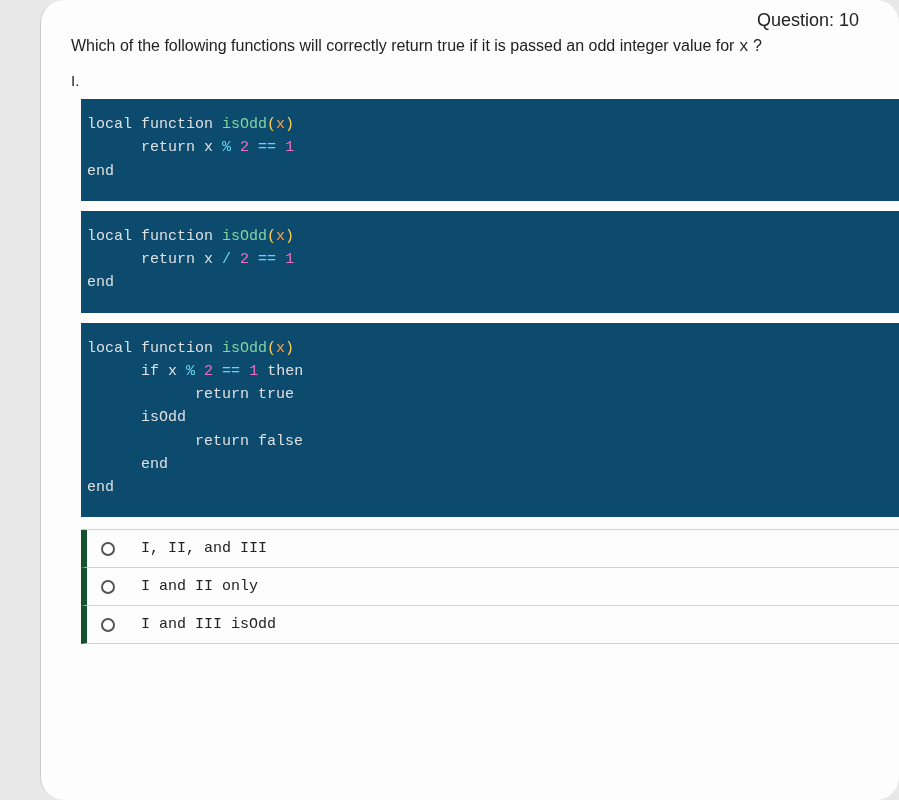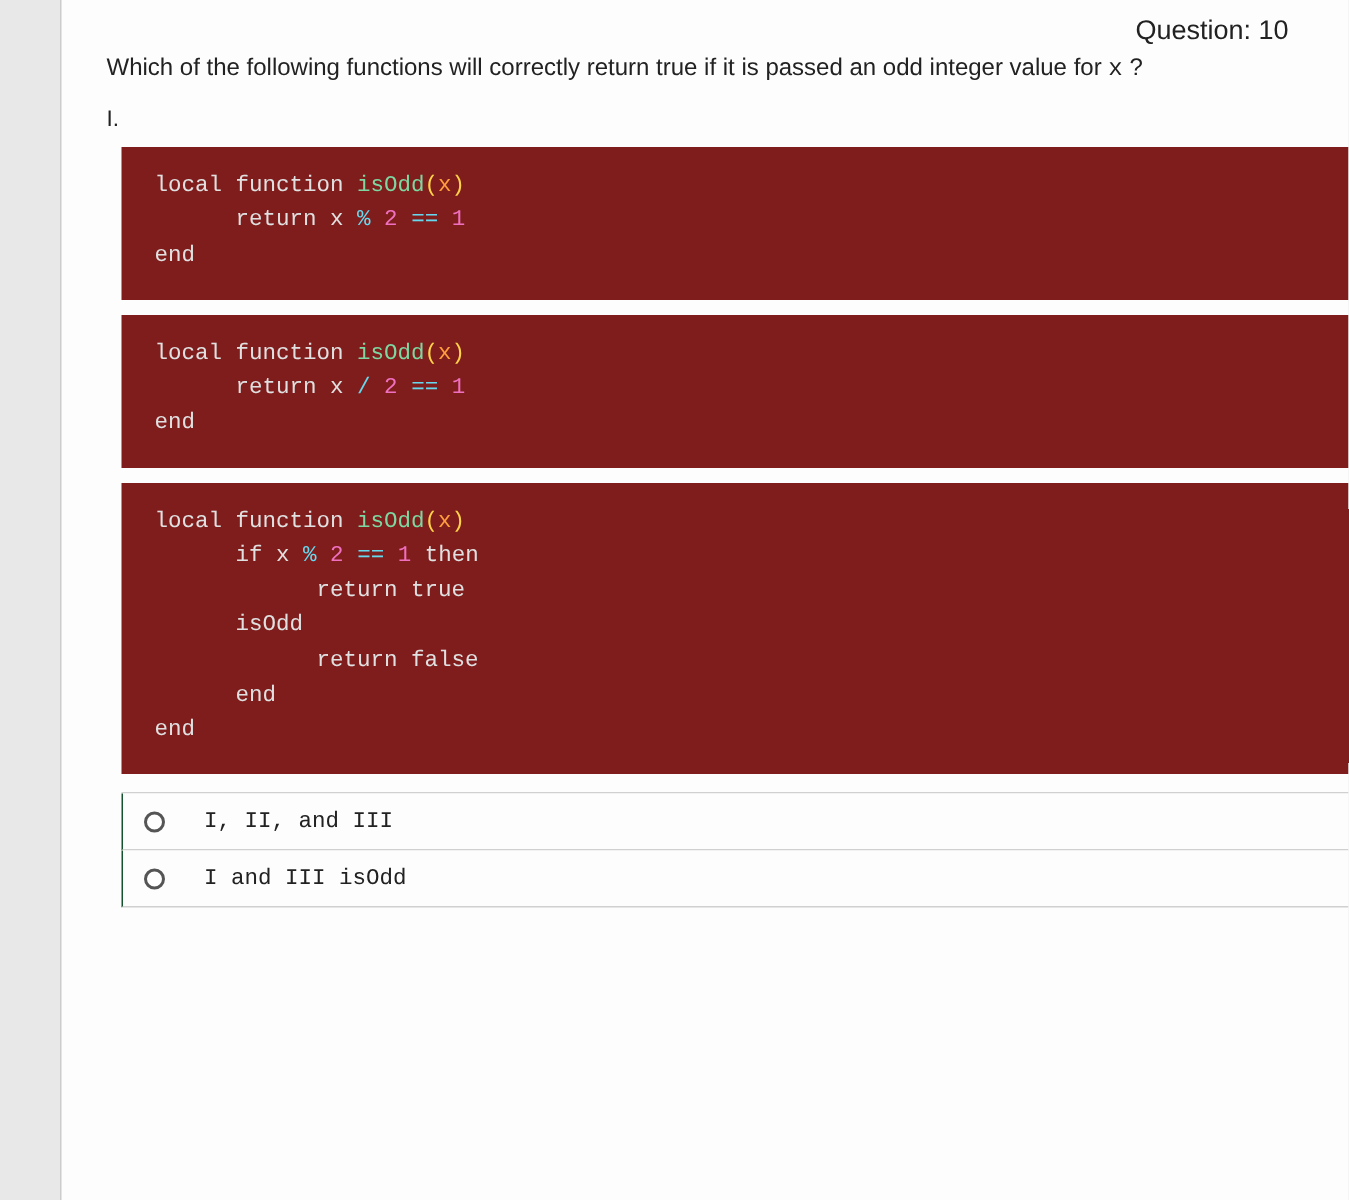--- a/index.html
+++ b/index.html
@@ -10,20 +10,21 @@
     height: 800px;
     overflow: hidden;
     position: relative;
   }
   .page {
     background: #fdfdfd;
     margin-left: 40px;
     min-height: 800px;
     border-left: 1px solid #ccc;
     padding: 10px 0 0 0;
+    border-radius: 23px;
   }
   .header {
     display: flex;
     justify-content: flex-end;
     padding-right: 40px;
     margin-bottom: 6px;
   }
   .question-num {
     font-size: 18px;
     color: #222;
@@ -38,26 +39,26 @@
     font-family: "Courier New", monospace;
   }
   .roman-label {
     font-size: 15px;
     color: #222;
     padding-left: 30px;
     margin-bottom: 10px;
     margin-top: 6px;
   }
   .code-block {
-    background: #7f1d1d;
+    background: #0c4a6e;
     color: #e0e0e0;
     font-family: "Courier New", monospace;
     font-size: 15px;
     line-height: 1.55;
-    padding: 14px 18px 18px 22px;
+    padding: 14px 18px 18px 6px;
     margin-left: 40px;
     margin-bottom: 10px;
     white-space: pre;
   }
   .tok-keyword { color: #e0e0e0; }
   .tok-func { color: #7ed6a0; }
   .tok-param { color: #ff9e3d; }
   .tok-op { color: #66d9ef; }
   .tok-num { color: #f070c0; }
   .tok-white { color: #e0e0e0; }
@@ -65,21 +66,21 @@
 
   .answers {
     margin-left: 40px;
     margin-top: 12px;
     border-top: 1px solid #d0d0d0;
   }
   .answer-row {
     display: flex;
     align-items: center;
     border-bottom: 1px solid #d0d0d0;
-    border-left: 1px solid #14532d;
+    border-left: 6px solid #14532d;
     padding: 10px 14px;
     font-family: "Courier New", monospace;
     font-size: 15px;
     color: #222;
     background: #fdfdfd;
     cursor: pointer;
   }
   .radio {
     width: 14px;
     height: 14px;
@@ -123,17 +124,21 @@
 <span class="tok-white">      end</span>
 <span class="tok-white">end</span></div>
 
   <div class="answers">
     <div class="answer-row">
       <div class="radio"></div>
       <span>I, II, and III</span>
     </div>
     <div class="answer-row">
       <div class="radio"></div>
+      <span>I and II only</span>
+    </div>
+    <div class="answer-row">
+      <div class="radio"></div>
       <span>I and III isOdd</span>
     </div>
   </div>
 
 </div>
 
 </body></html>

